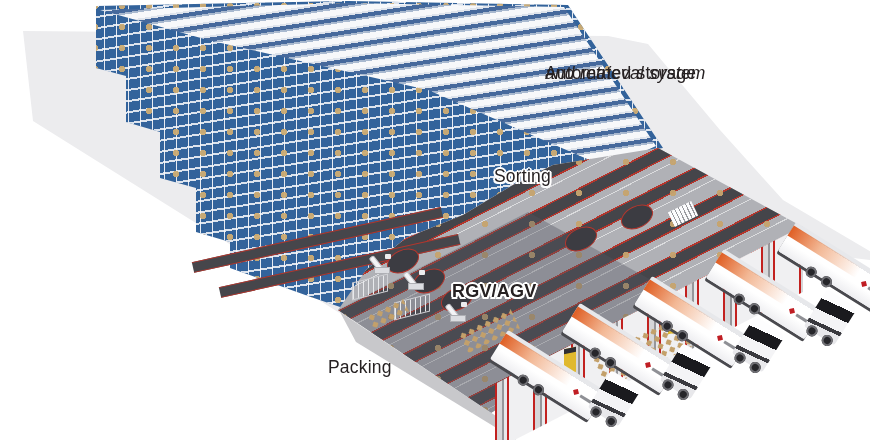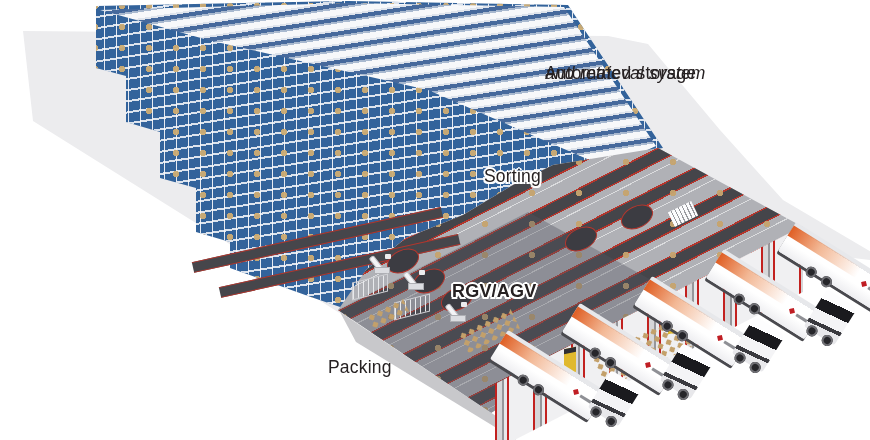--- a/index.html
+++ b/index.html
@@ -197,17 +197,17 @@
     <div class="cab">
       <div class="wheel" style="left:4px;"></div>
       <div class="wheel" style="left:22px;"></div>
     </div>
   </div>
 
   <div class="lbl" style="left:537px;top:62px;">
     <span style="display:block;">Automated storage</span>
     <span style="display:block;font-style:italic;">and retrieval system</span>
   </div>
-  <div class="lbl halo" style="left:476px;top:165px;">Sorting</div>
+  <div class="lbl halo" style="left:486px;top:165px;">Sorting</div>
   <div class="lbl halo bold" style="left:444px;top:280px;">RGV/AGV</div>
   <div class="lbl" style="left:320px;top:356px;">Packing</div>
 
 </div>
 
 </body></html>

